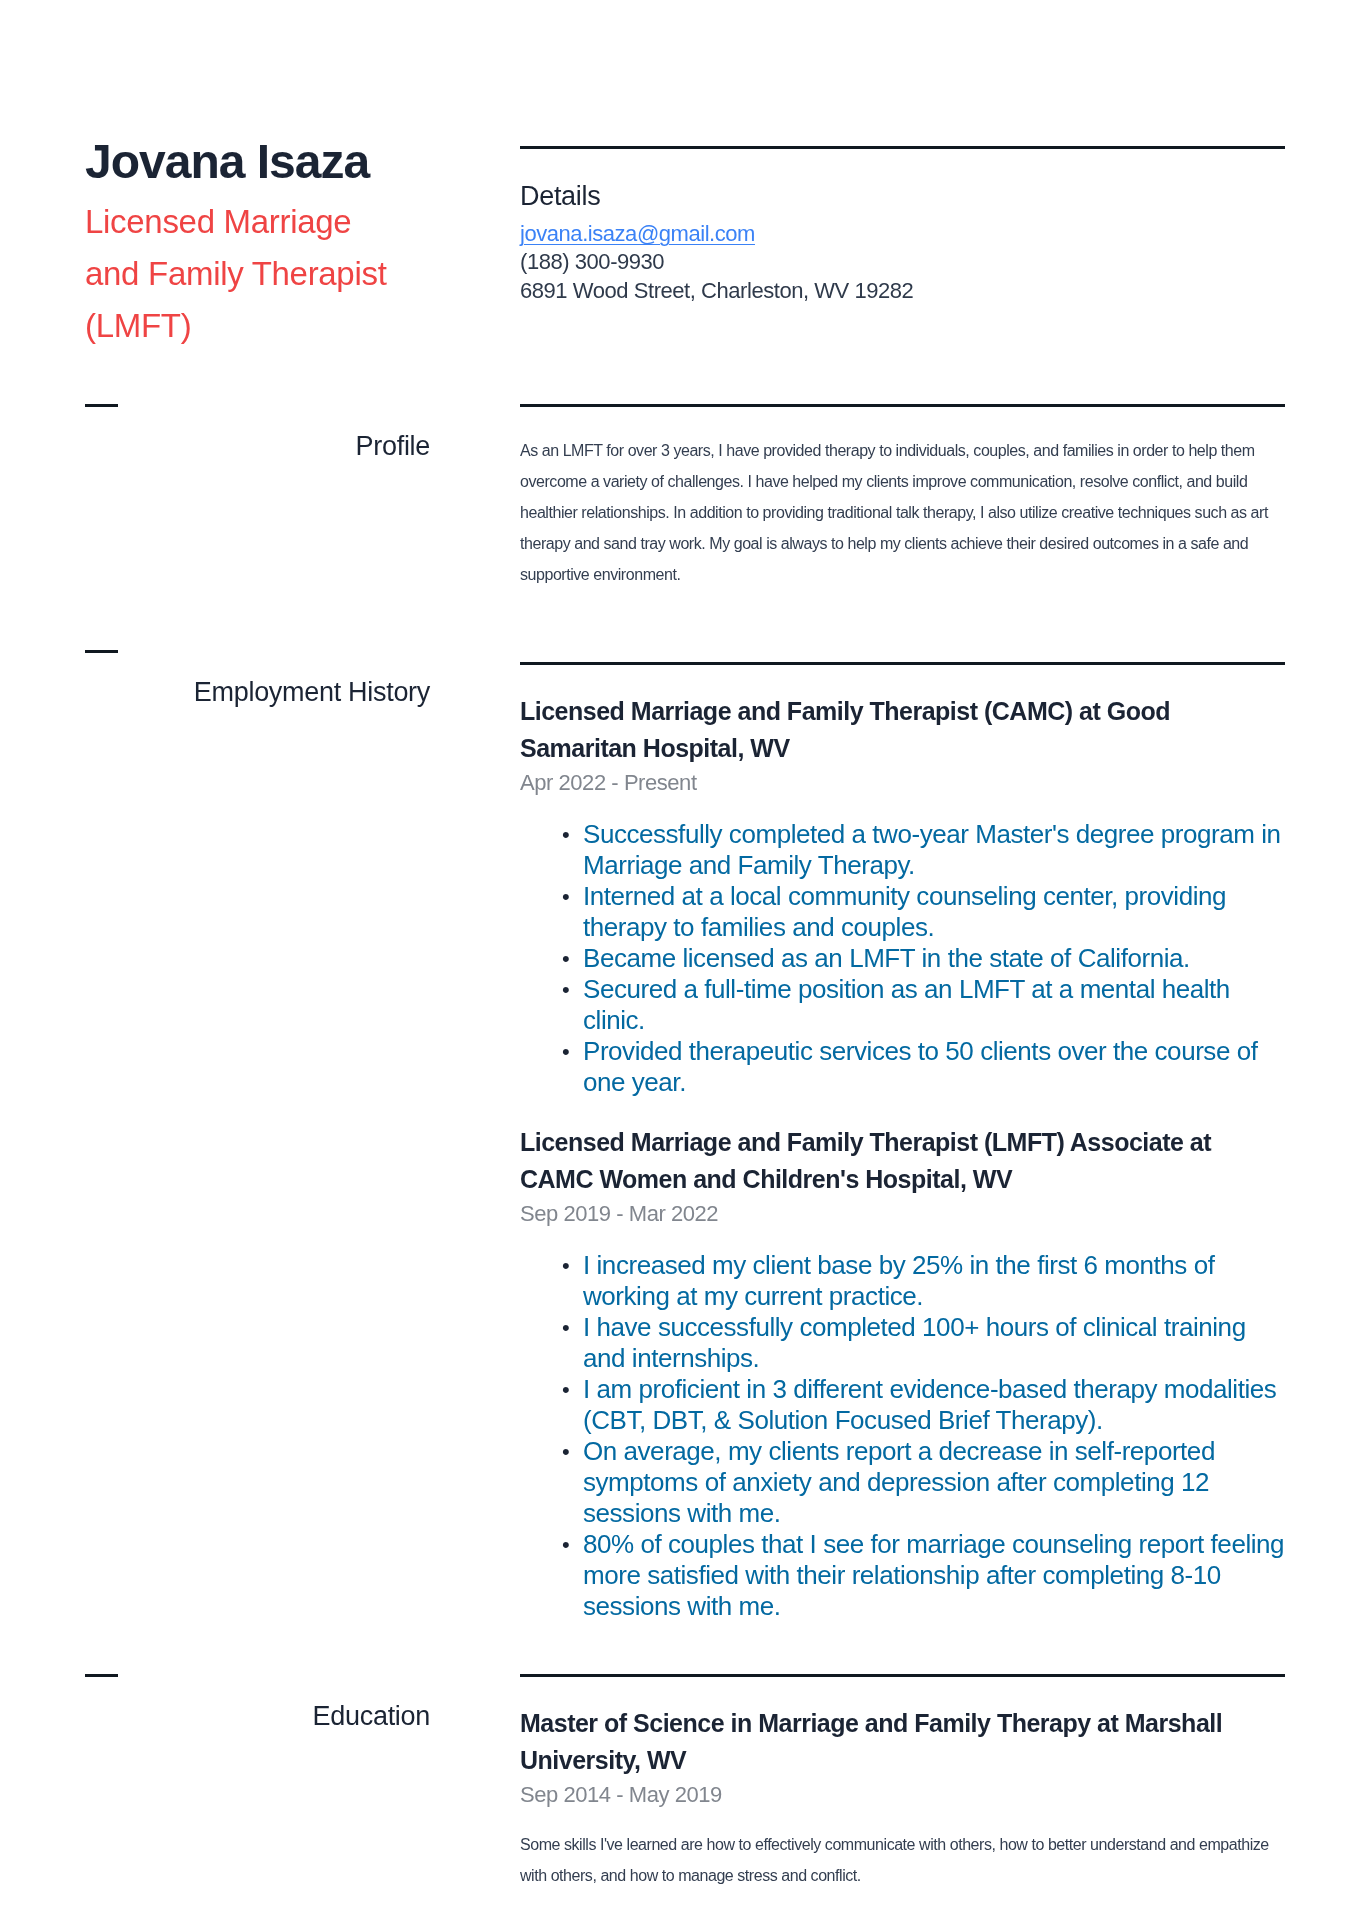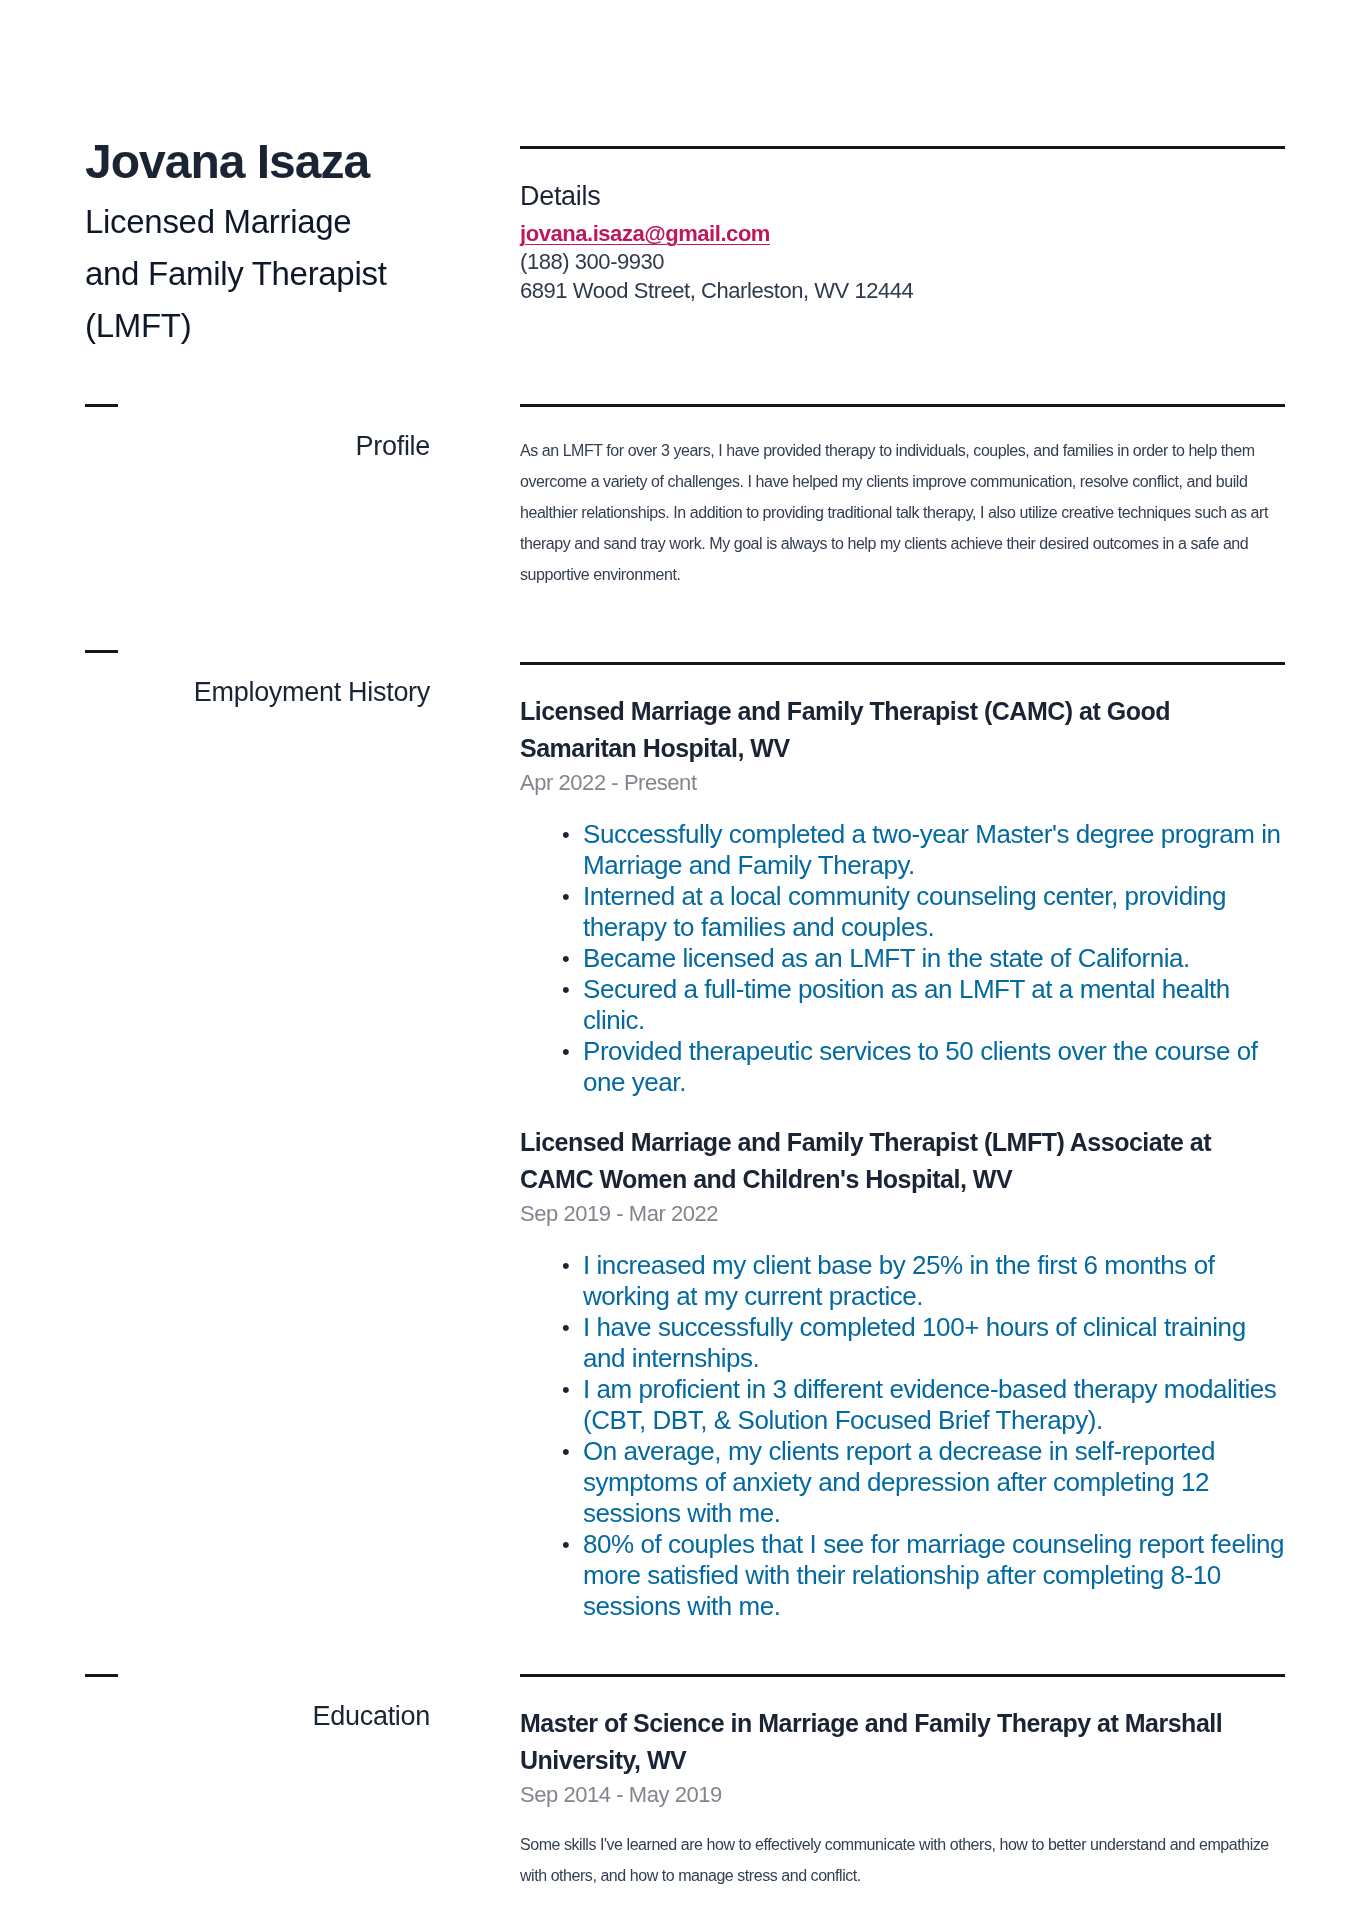--- a/index.html
+++ b/index.html
@@ -18,43 +18,43 @@
   .cell-left  { grid-column:1; }
   .cell-right { grid-column:2; }
 
   
   h1.name {
     font-size:48px; font-weight:bold; color:#1b2434;
     letter-spacing:-1px; line-height:56px;
   }
   .subtitle {
     margin-top:6px; max-width:320px;
-    font-size:33px; line-height:52px; color:#0f172a;
+    font-size:33px; line-height:52px; color:#ef4444;
     letter-spacing:-0.3px;
   }
 
   
   .divider { height:3px; background:#101820; margin-top:12px; }
   .sec .divider { margin-top:0; }
   .dash { width:33px; height:3px; background:#101820; }
   .side-label, .col-heading {
     font-size:27px; font-weight:normal; color:#1b2434; letter-spacing:-0.3px; line-height:34px;
   }
   .side-label { margin-top:22px;text-align:right; }
   .sec { margin-top:52px; }
   .sec-emp { margin-top:60px; }
   .sec-links { margin-top:44px; }
 
   .body-text {
     font-size:16px; line-height:31px; letter-spacing:-0.45px; color:#333e50;
   }
   .muted { color:#81868e; }
   a.link {
-    color:#be185d; text-decoration:underline; text-underline-offset:3px; text-decoration-thickness:1px;
-    font-size:22px; line-height:28px; letter-spacing:-0.45px; display:inline-block;font-weight:bold;
+    color:#3b82f6; text-decoration:underline; text-underline-offset:3px; text-decoration-thickness:1px;
+    font-size:22px; line-height:28px; letter-spacing:-0.45px; display:inline-block;
   }
 
   
   .details h2 { margin-top:30px; margin-bottom:7px; }
   .contact-line { font-size:22px; line-height:28.5px; letter-spacing:-0.45px; color:#2f3a4b; }
 
   .right-pad { margin-top:28px; }
 
   
   .job + .job { margin-top:26px; }
@@ -87,21 +87,21 @@
     <header class="cell-left">
       <h1 class="name">Jovana Isaza</h1>
       <div class="subtitle">Licensed Marriage and Family Therapist (LMFT)</div>
     </header>
 
     <section class="cell-right details">
       <div class="divider"></div>
       <h2 class="col-heading">Details</h2>
       <a class="link" href="#">jovana.isaza@gmail.com</a>
       <div class="contact-line">(188) 300-9930</div>
-      <div class="contact-line">6891 Wood Street, Charleston, WV 12444</div>
+      <div class="contact-line">6891 Wood Street, Charleston, WV 19282</div>
     </section>
 
     <aside class="cell-left sec">
       <div class="dash"></div>
       <h2 class="side-label">Profile</h2>
     </aside>
 
     <section class="cell-right sec">
       <div class="divider"></div>
       <p class="body-text right-pad">As an LMFT for over 3 years, I have provided therapy to individuals, couples, and families in order to help them overcome a variety of challenges. I have helped my clients improve communication, resolve conflict, and build healthier relationships. In addition to providing traditional talk therapy, I also utilize creative techniques such as art therapy and sand tray work. My goal is always to help my clients achieve their desired outcomes in a safe and supportive environment.</p>

